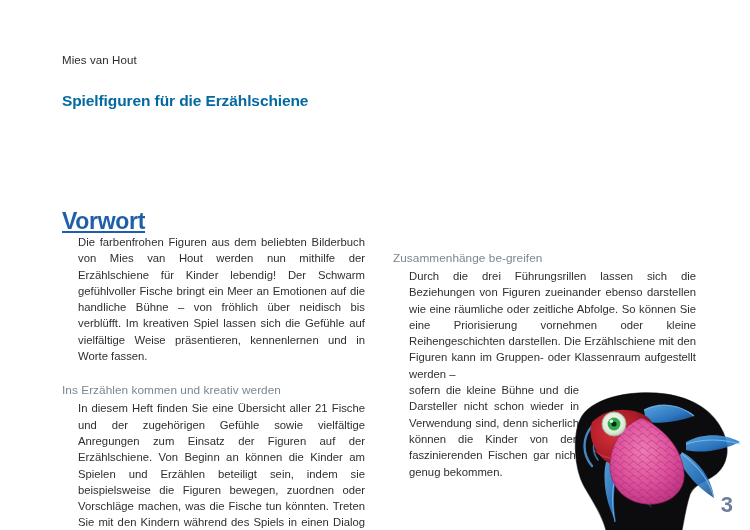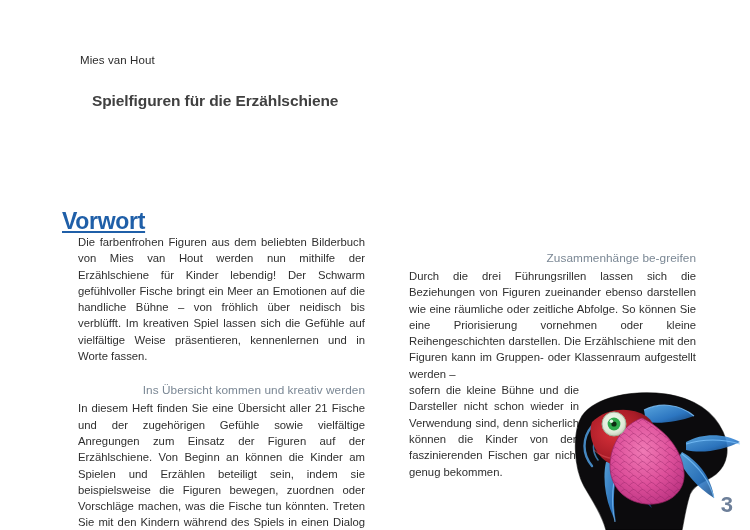--- a/index.html
+++ b/index.html
@@ -21,21 +21,21 @@
     left: 0; top: 0;
     width: 750px;
     height: 530px;
     background: #ffffff;
     overflow: hidden;
   }
 
   
   .masthead {
     position: absolute;
-    left: 80px;
+    left: 62px;
     top: 54px;
     width: 620px;
   }
   .byline {
     font-size: 11.5px;
     color: #2b2b2b;
     letter-spacing: 0.1px;
     line-height: 1.2;
     margin: 0 0 24px 0;
   }
@@ -43,24 +43,24 @@
     font-size: 40px;
     font-weight: 700;
     color: #1f5fa8;
     letter-spacing: -0.6px;
     line-height: 1.02;
     margin: 0 0 8px 0;
   }
   .subtitle {
     font-size: 15.5px;
     font-weight: 700;
-    color: #404040;
+    color: #0369a1;
     letter-spacing: -0.1px;
     line-height: 1.1;
-    margin: 12px;
+    margin: 0;
   }
 
   
   .section-title {
     position: absolute;
     left: 62px;
     top: 209px;
     font-size: 23px;
     font-weight: 700;
     color: #1f5fa8;
@@ -89,21 +89,21 @@
     hyphens: none;
   }
 
   h3.sub {
     margin: 16px 0 2px 0;
     font-size: 11.8px;
     font-weight: 400;
     color: #7a8794;
     letter-spacing: 0.05px;
     line-height: 16px;
-    text-align: right;
+    text-align: left;
   }
   h3.sub.first { margin-top: 18px; }
 
   
   .wrap-narrow {
     width: 186px;
   }
   .wrap-narrow p.body { text-align: justify; }
 
   
@@ -136,21 +136,21 @@
 
   <div class="masthead">
     <p class="byline">Mies van Hout</p>
     <p class="subtitle">Spielfiguren für die Erzählschiene</p>
   </div>
 
   <h2 class="section-title">Vorwort</h2>
 
   <div class="col col-left">
     <p class="body">Die farbenfrohen Figuren aus dem beliebten Bilderbuch von Mies van Hout werden nun mithilfe der Erzählschiene für Kinder lebendig! Der Schwarm gefühlvoller Fische bringt ein Meer an Emotionen auf die handliche Bühne – von fröhlich über neidisch bis verblüfft. Im kreativen Spiel lassen sich die Gefühle auf vielfältige Weise präsentieren, kennenlernen und in Worte fassen.</p>
-    <h3 class="sub first">Ins Übersicht kommen und kreativ werden</h3>
+    <h3 class="sub first">Ins Erzählen kommen und kreativ werden</h3>
     <p class="body">In diesem Heft finden Sie eine Übersicht aller 21 Fische und der zugehörigen Gefühle sowie vielfältige Anregungen zum Einsatz der Figuren auf der Erzählschiene. Von Beginn an können die Kinder am Spielen und Erzählen beteiligt sein, indem sie beispielsweise die Figuren bewegen, zuordnen oder Vorschläge machen, was die Fische tun könnten. Treten Sie mit den Kindern während des Spiels in einen Dialog und</p>
   </div>
 
   <div class="col col-right">
     <h3 class="sub">Zusammenhänge be-greifen</h3>
     <p class="body">Durch die drei Führungsrillen lassen sich die Beziehungen von Figuren zueinander ebenso darstellen wie eine räumliche oder zeitliche Abfolge. So können Sie eine Priorisierung vornehmen oder kleine Reihengeschichten darstellen. Die Erzählschiene mit den Figuren kann im Gruppen- oder Klassenraum aufgestellt werden –</p>
     <div class="wrap-narrow">
       <p class="body">sofern die kleine Bühne und die Darsteller nicht schon wieder in Verwendung sind, denn sicherlich können die Kinder von den faszinierenden Fischen gar nicht genug bekommen.</p>
     </div>
   </div>

